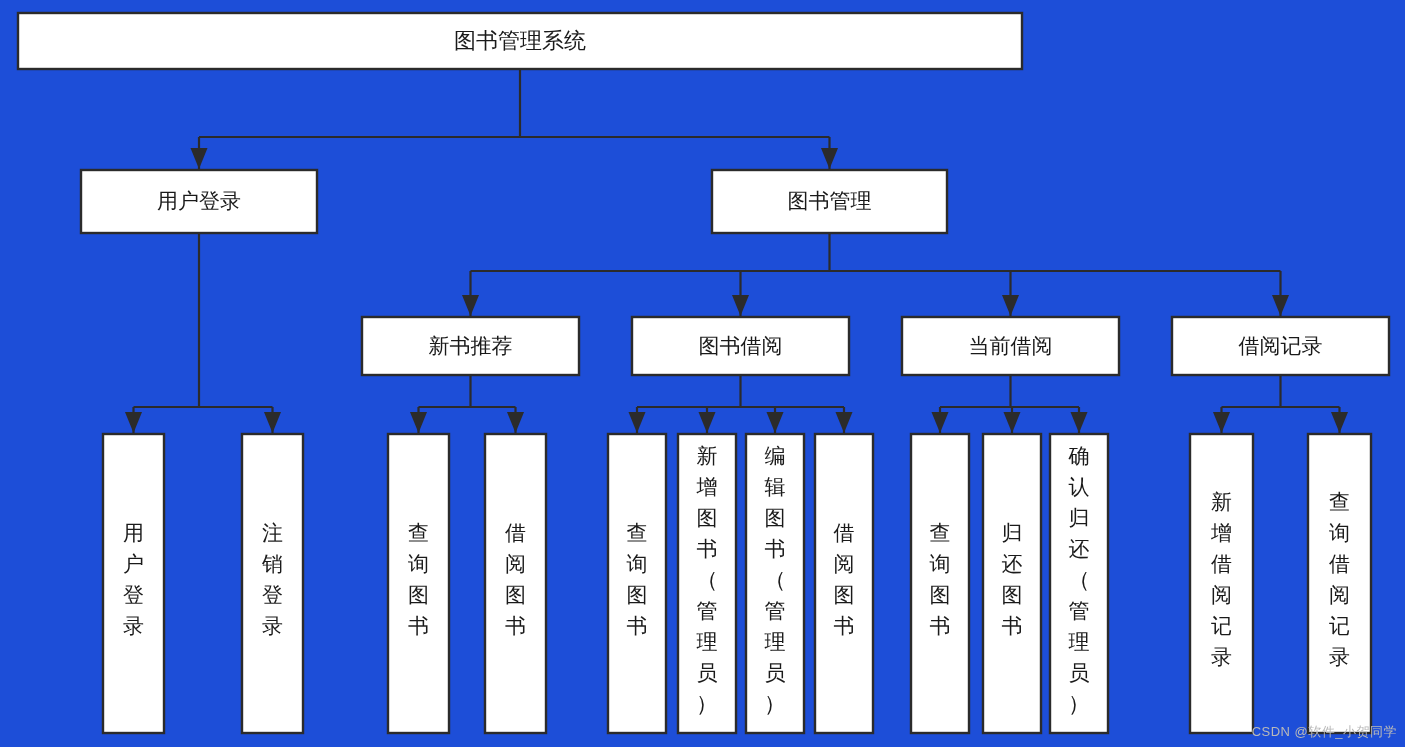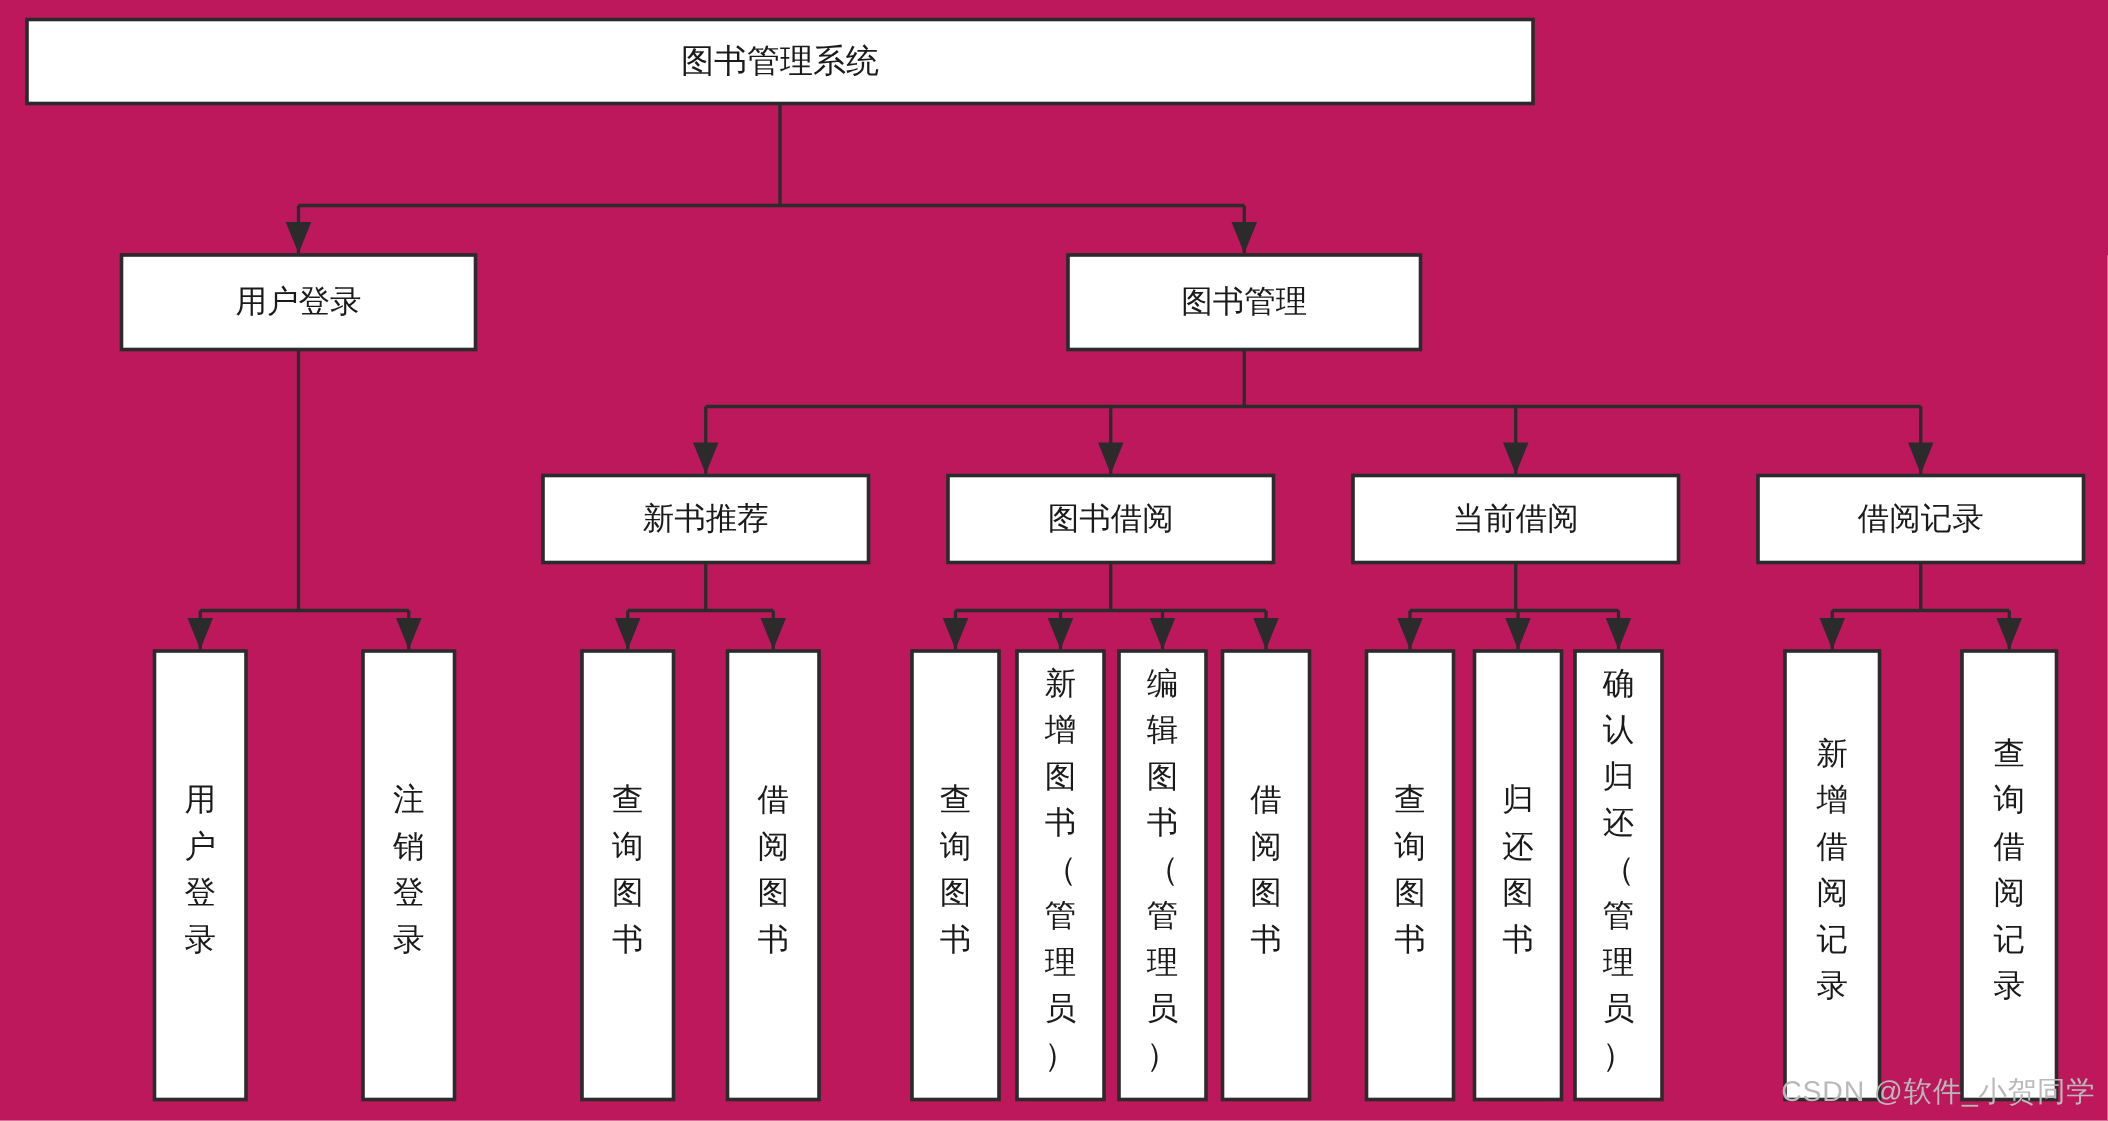--- a/index.html
+++ b/index.html
@@ -11,21 +11,21 @@
   body {
     width: 1405px;
     height: 747px;
     overflow: hidden;
     font-family: "Liberation Sans", "DejaVu Sans", sans-serif;
   }
   #diagram-root {
     position: relative;
     width: 1405px;
     height: 747px;
-    background: #be185d;
+    background: #1d4ed8;
   }
   svg#flowchart {
     position: absolute;
     top: 0;
     left: 0;
     width: 1405px;
     height: 747px;
     display: block;
   }
   .node-box {
@@ -57,21 +57,21 @@
   }
   .arrow-head {
     fill: #2b2b2b;
     stroke: none;
   }
   #watermark {
     position: absolute;
     right: 8px;
     bottom: 6px;
     font-family: "Liberation Sans", "DejaVu Sans", sans-serif;
-    font-size: 19px;
+    font-size: 13px;
     color: #b9b9b9;
     letter-spacing: 0.5px;
     white-space: nowrap;
     user-select: none;
   }
 </style>
 </head>
 <body>
 
 <div id="diagram-root">

